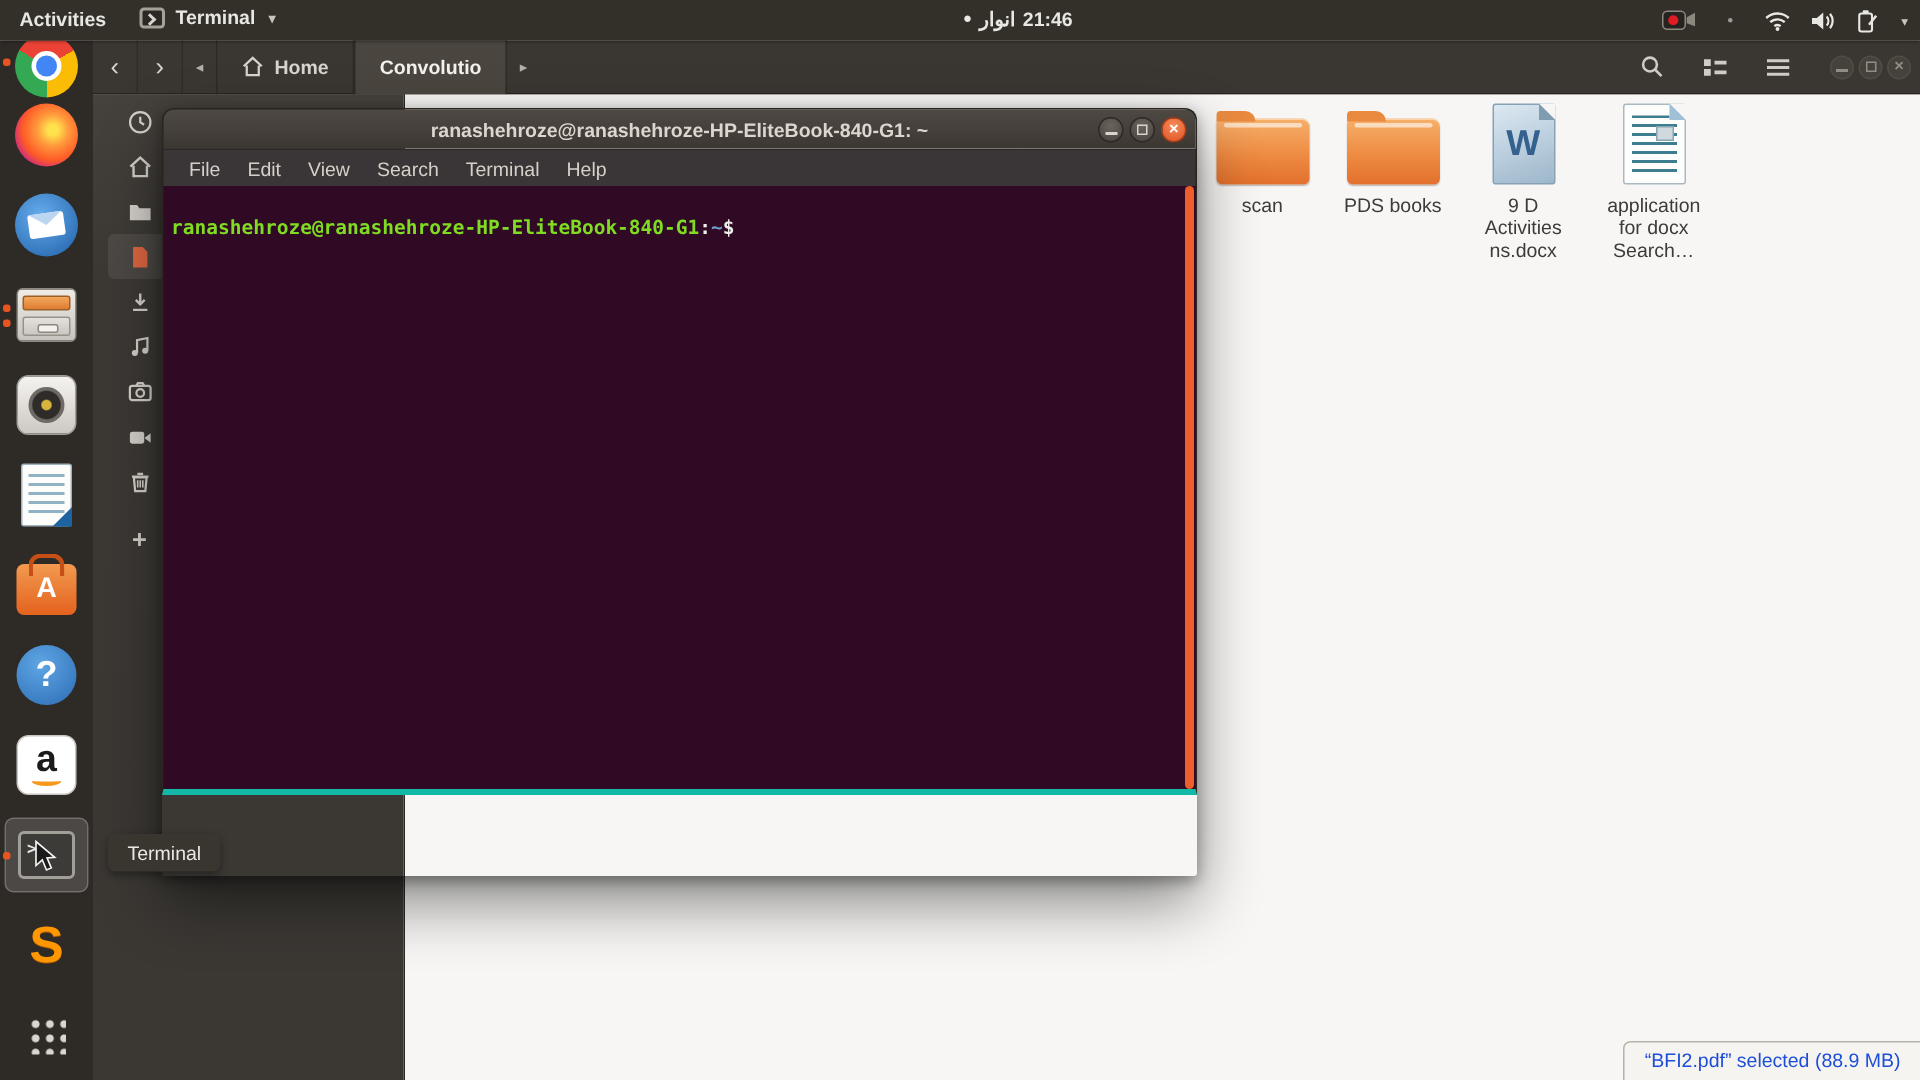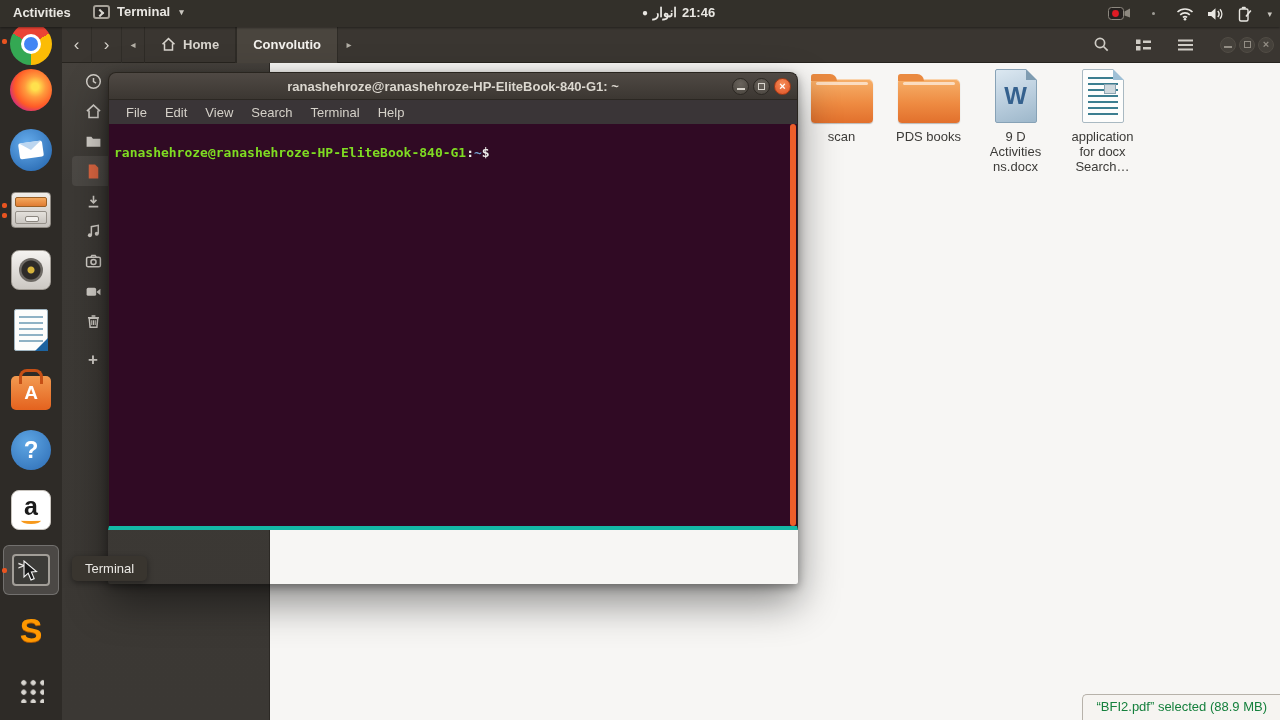--- a/index.html
+++ b/index.html
@@ -48,21 +48,21 @@
 
   .docx-ic{width:42px;height:54px;border-radius:2px;background:linear-gradient(160deg,#dce8f1 0%,#b9cddd 55%,#9db7ca 100%);border:1px solid #87a2b6;position:relative;display:flex;align-items:center;justify-content:center;}
   .docx-ic::after{content:"";position:absolute;top:-1px;right:-1px;width:0;height:0;border-top:11px solid #f7f6f4;border-left:11px solid #7f9cb1;}
   .docx-w{font-size:24px;font-weight:bold;color:#35618e;}
 
   .writer-ic{width:42px;height:54px;border-radius:2px;background:#fdfdfc;border:1px solid #a9b9c2;position:relative;padding:7px 5px;}
   .writer-ic::after{content:"";position:absolute;top:-1px;right:-1px;width:0;height:0;border-top:11px solid #f7f6f4;border-left:11px solid #9fc0d6;}
   .writer-lines{height:100%;background:repeating-linear-gradient(180deg,#3c7e90 0 2px,transparent 2px 6px);}
   .writer-img{position:absolute;right:7px;top:14px;width:12px;height:10px;background:#cfd9de;border:1px solid #8aa4b2;}
 
-  .fm-status{position:absolute;right:0;bottom:0;background:#f6f4f1;border:1px solid #b7b2aa;border-right:none;border-bottom:none;border-radius:5px 0 0 0;padding:4px 13px 6px 13px;font-size:13px;color:#15803d;z-index:16;}
+  .fm-status{position:absolute;right:0;bottom:0;background:#f6f4f1;border:1px solid #b7b2aa;border-right:none;border-bottom:none;border-radius:5px 0 0 0;padding:4px 13px 6px 13px;font-size:13px;color:#1d4ed8;z-index:16;}
 
   
   .term{position:absolute;left:108px;top:72px;width:690px;height:512px;z-index:20;border-radius:8px 8px 2px 2px;box-shadow:0 18px 42px rgba(0,0,0,.45),0 3px 10px rgba(0,0,0,.35);}
   .term-titlebar{height:28px;background:linear-gradient(#4f4944,#3c3732);border:1px solid #29251f;border-bottom:1px solid #2b2722;border-radius:8px 8px 0 0;position:relative;display:flex;align-items:center;justify-content:center;color:#dbd7cf;font-size:13px;font-weight:bold;}
   .term-btns{position:absolute;right:6px;top:5px;display:flex;gap:4px;}
   .tbtn{width:17px;height:17px;border-radius:50%;background:radial-gradient(circle at 50% 32%,#6a645d,#47423c);border:1px solid #2c2823;display:flex;align-items:center;justify-content:center;color:#d9d5cd;}
   .tbtn.close{background:radial-gradient(circle at 50% 32%,#f68d57,#dd5126);border-color:#a33a15;color:#fff;}
   .g-min{width:8px;border-top:2px solid currentColor;margin-top:5px;}
   .g-max{width:7px;height:7px;border:1.5px solid currentColor;}
   .g-x{font-size:11px;font-weight:bold;line-height:1;}

